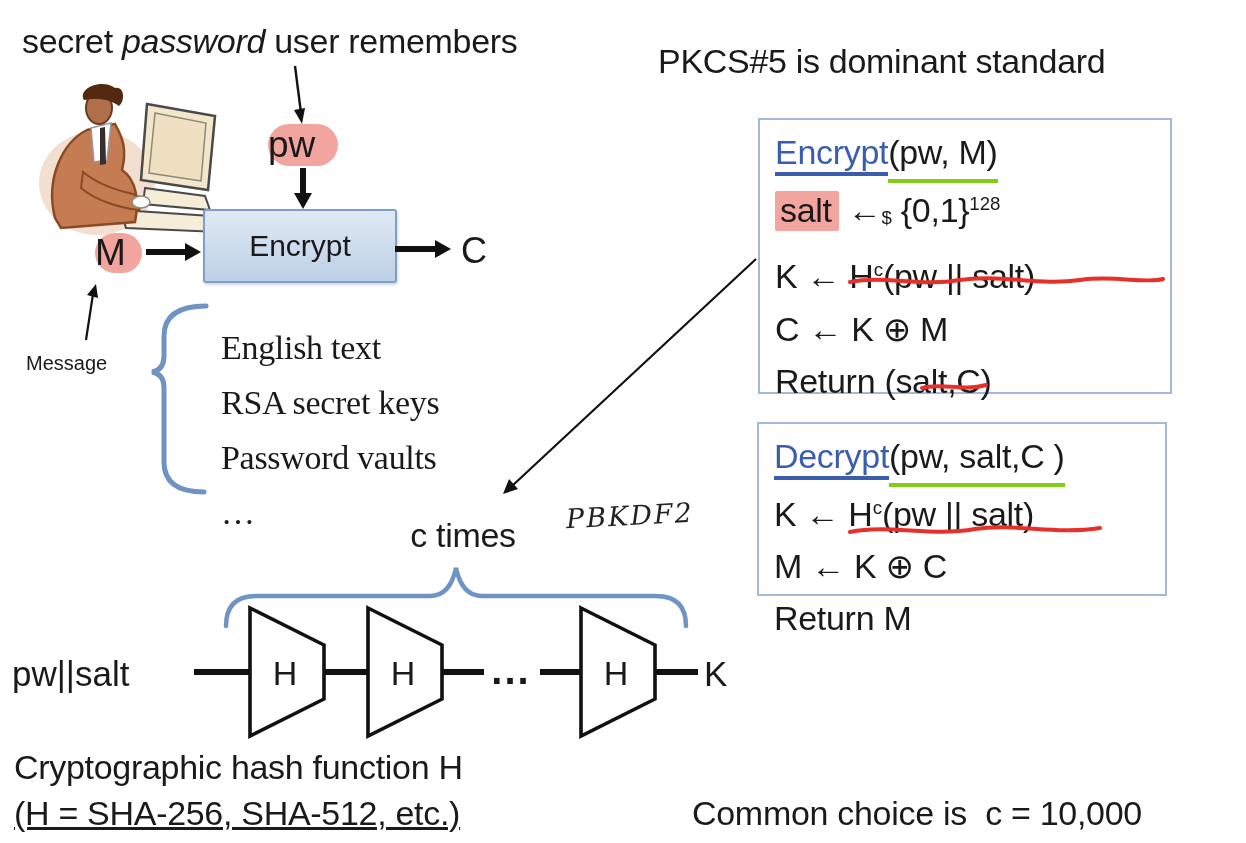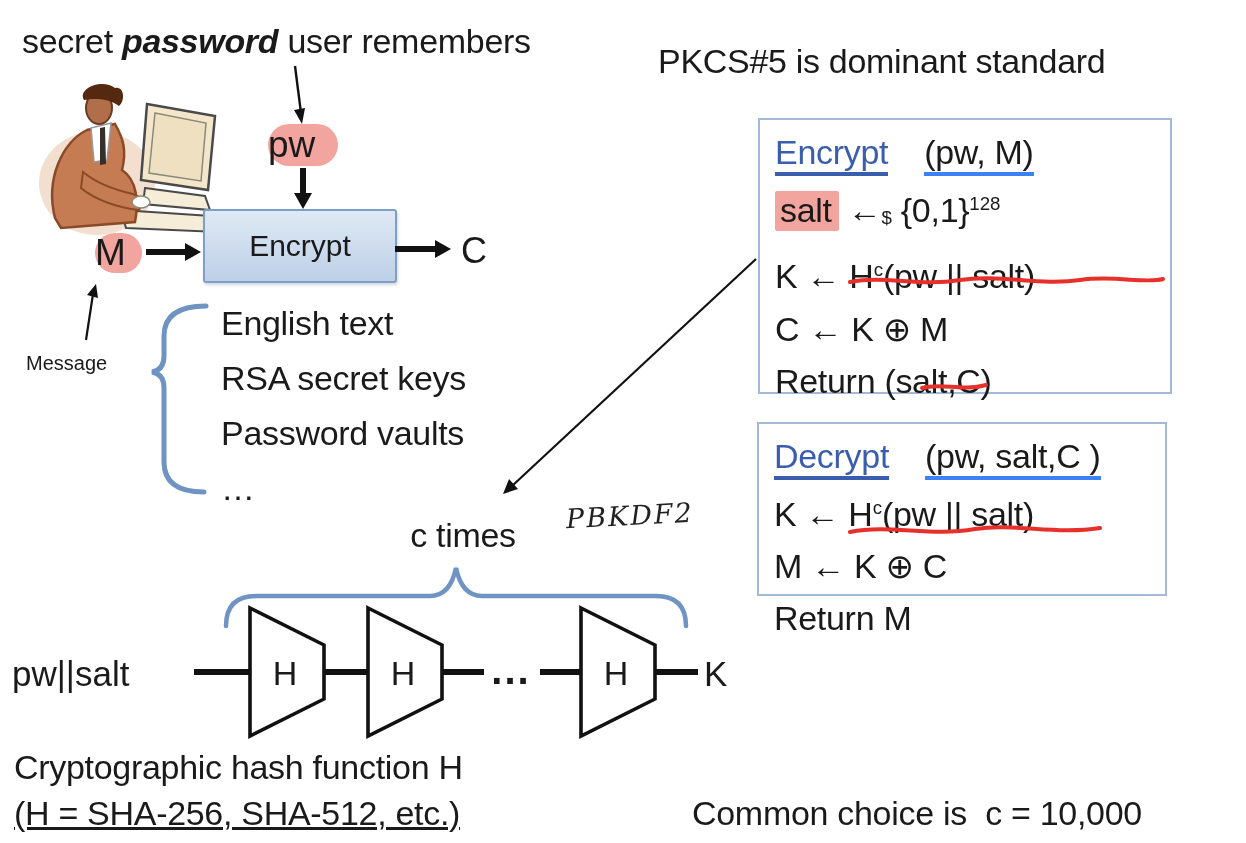--- a/index.html
+++ b/index.html
@@ -30,38 +30,38 @@
     border:2px solid var(--box-border);border-radius:3px;
     display:flex;align-items:center;justify-content:center;
     font-size:30px;box-shadow:1px 2px 3px rgba(120,140,170,.35);
   }
   .codebox{
     background:#fff;border:2px solid var(--code-box-border);
     font-size:34px;line-height:52px;padding:6px 0 0 15px;box-sizing:border-box;
     letter-spacing:-0.3px;
   }
   .fn-blue{color:var(--keyword-blue);border-bottom:4px solid var(--keyword-blue);padding-bottom:1px;}
-  .fn-args{border-bottom:4px solid #3b82f6;padding-bottom:1px;margin-left:36px;}
+  .fn-args{border-bottom:4px solid #84cc16;padding-bottom:8px;}
   .hl{background:var(--highlight-pink);border-radius:2px;padding:0 7px 2px 5px;}
   sup,.sup{font-size:.55em;vertical-align:super;letter-spacing:0;}
   .dollar{font-size:.55em;vertical-align:-0.1em;}
   .msg-list div{height:55px;}
   .prewrap{white-space:pre;}
   svg text{font-family:"Liberation Sans",sans-serif;fill:var(--ink);}
   .hand{
     font-family:"DejaVu Serif",serif;font-style:italic;font-size:27px;
     letter-spacing:2px;transform:rotate(-3deg);color:#222;
   }
 </style>
 </head>
 <body>
 
 <div id="stage">
 
-  <div class="abs t34" style="left:22px;top:22px;"><span>secret </span><span style="font-weight:bold;font-style:italic;">password</span><span> user remembers</span></div>
+  <div class="abs t34" style="left:22px;top:22px;"><span>secret </span><span style="font-weight:normal;font-style:italic;">password</span><span> user remembers</span></div>
 
   <svg class="abs" style="left:25px;top:78px;" width="215" height="170" viewBox="0 0 215 170">
     <ellipse cx="72" cy="105" rx="58" ry="52" fill="#e8c4a8" opacity="0.55"></ellipse>
 
     <path d="M122,26 L190,38 L183,112 L116,102 Z" fill="#f4e6cb" stroke="#4a4a4a" stroke-width="2.5"></path>
     <path d="M130,35 L181,45 L176,103 L124,95 Z" fill="#efe0c2" stroke="#8a8a7a" stroke-width="1.5"></path>
     <path d="M120,110 L180,118 L185,132 L118,126 Z" fill="#f6edd8" stroke="#4a4a4a" stroke-width="2"></path>
 
     <path d="M96,132 L186,138 L193,154 L101,150 Z" fill="#f6edd8" stroke="#4a4a4a" stroke-width="2"></path>
 
@@ -83,21 +83,21 @@
     </div>
 
   <div class="abs encrypt-machine" style="left:203px;top:209px;width:190px;height:70px;">
       <span>Encrypt</span>
     </div>
 
   <div class="abs" style="left:461px;top:230px;font-size:36px;"><span>C</span></div>
 
   <div class="abs t26" style="left:26px;top:352px;"><span>Message</span></div>
 
-  <div class="abs t34 msg-list" style="left:221px;top:304px;">
+  <div class="abs t34 msg-list" style="left:221px;top:328px;font-family:Liberation Serif, serif;">
     <div>English text</div>
     <div>RSA secret keys</div>
     <div>Password vaults</div>
     <div>…</div>
   </div>
 
   <div class="abs t34" style="left:658px;top:42px;"><span>PKCS#5 is dominant standard</span></div>
 
   <div class="abs codebox" style="left:758px;top:118px;width:414px;height:276px;">
     <div><span class="fn-blue">Encrypt</span><span class="fn-args">(pw, M)</span></div>

